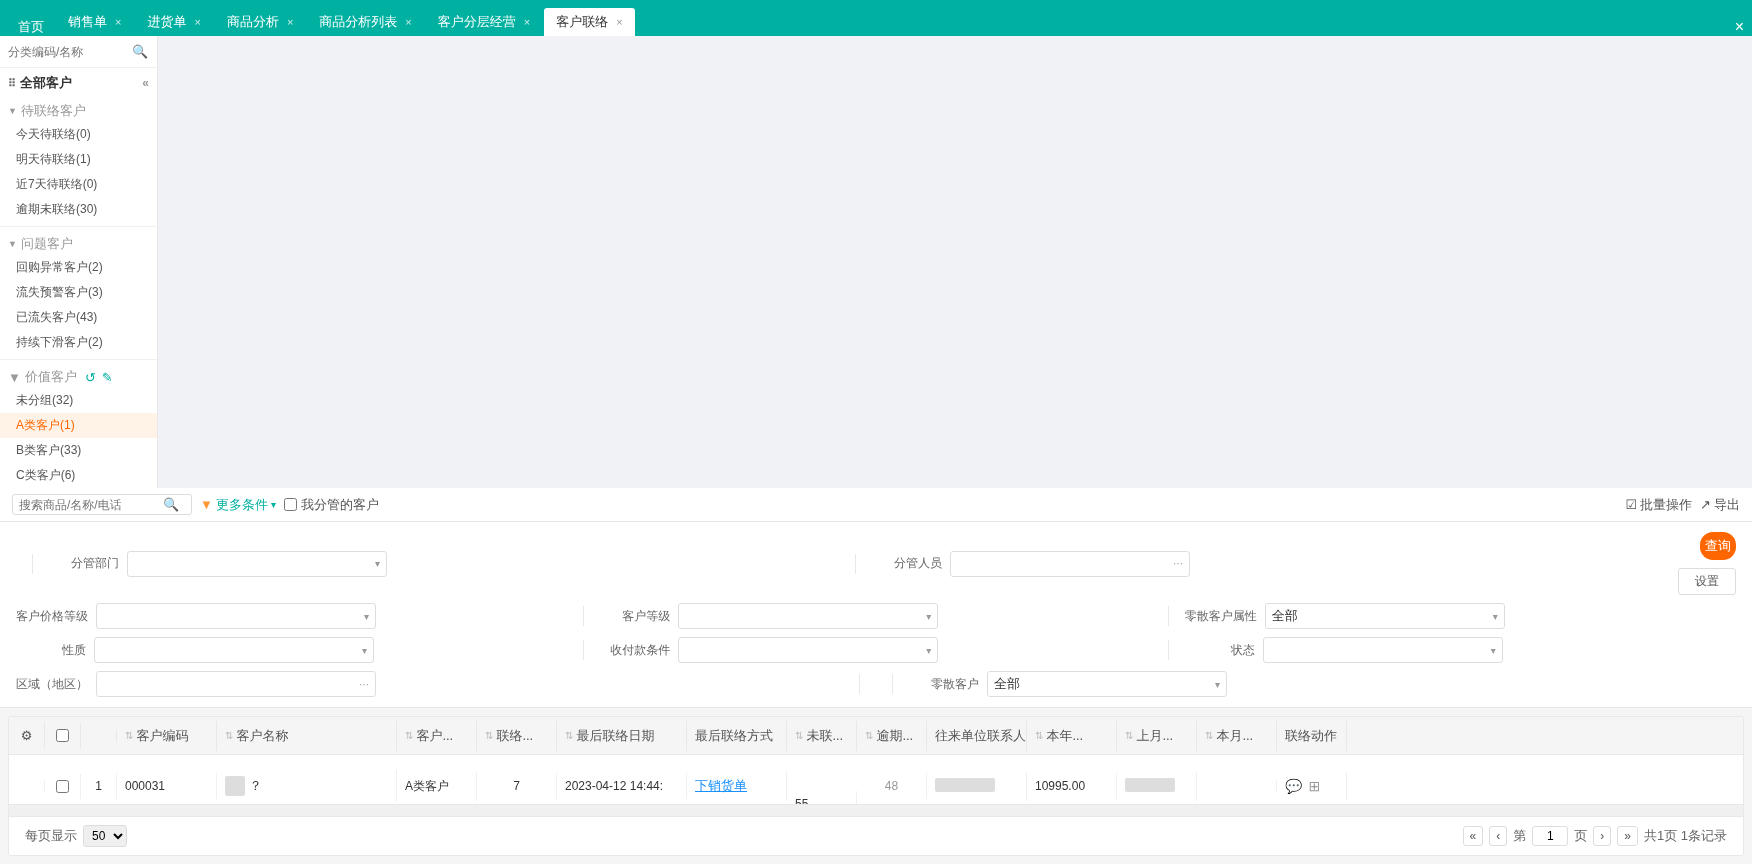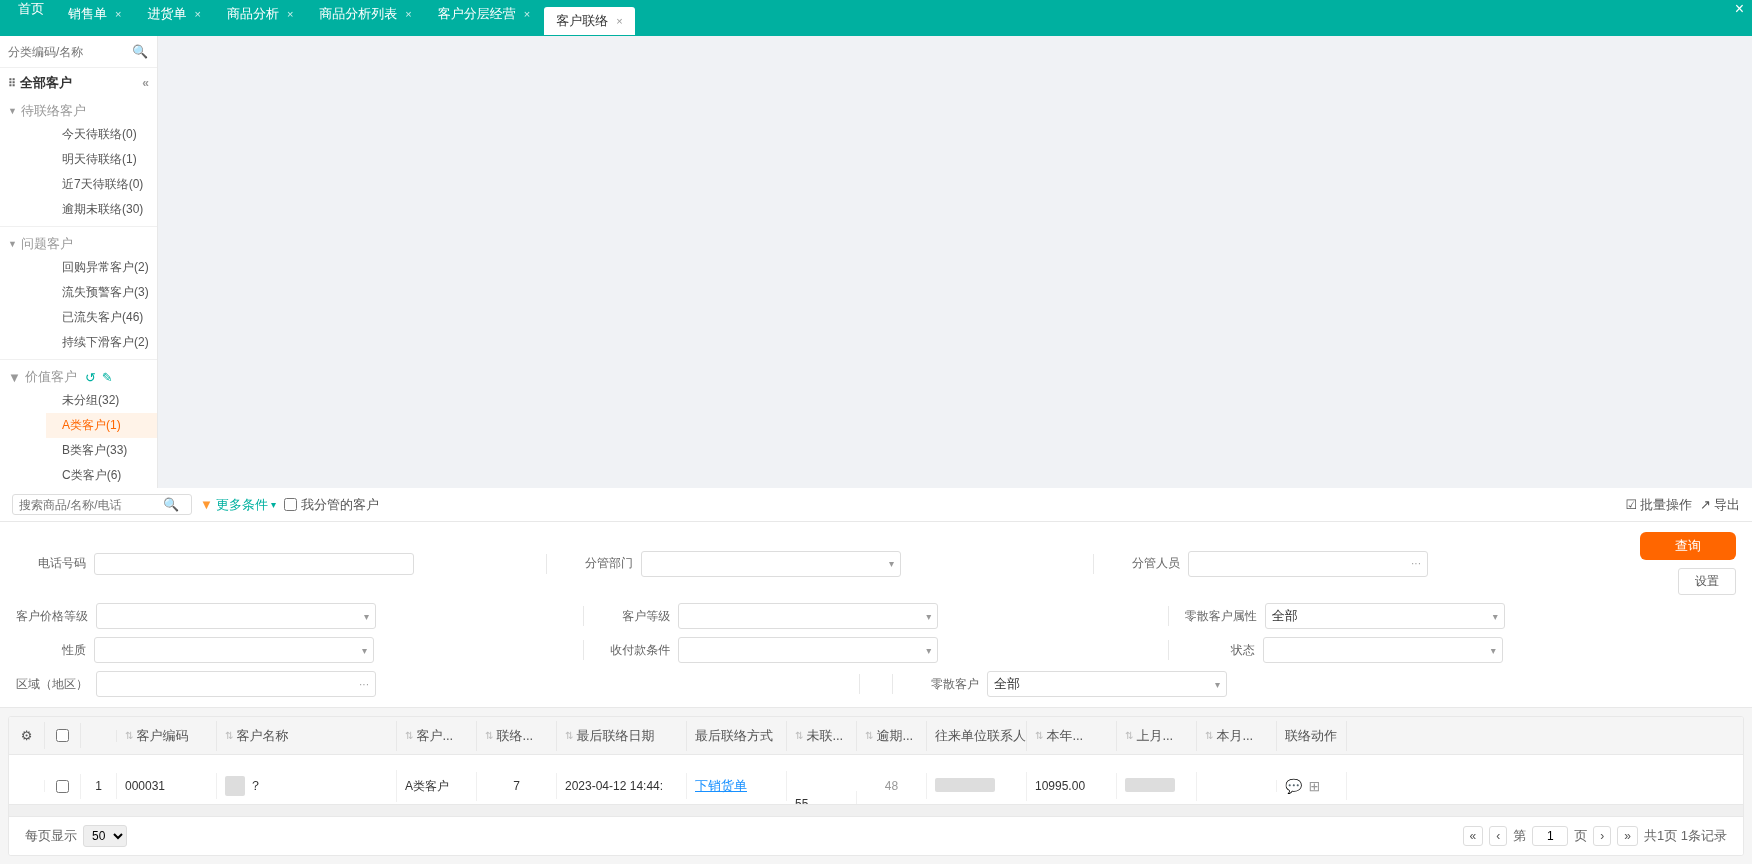--- a/index.html
+++ b/index.html
@@ -1,21 +1,21 @@
 <!DOCTYPE html>
 <html><head>
   <meta charset="utf-8">
   <style>
     * { box-sizing: border-box; margin: 0; padding: 0; font-family: 'Microsoft YaHei', Arial, sans-serif; font-size: 13px; }
     body { background: #f0f2f5; overflow: hidden; width: 1752px; height: 864px; }
 
     
     .top-nav {
       display: flex;
-      align-items: flex-start;
+      align-items: flex-end;
       background: #00b0a0;
       height: 36px;
       padding: 0 8px;
       gap: 2px;
     }
     .nav-tab {
       display: flex;
       align-items: center;
       padding: 0 12px;
       height: 28px;
@@ -114,21 +114,20 @@
       font-size: 9px;
     }
     .sidebar-item {
       padding: 4px 8px 4px 16px;
       color: #555;
       font-size: 12px;
       cursor: pointer;
       white-space: nowrap;
       overflow: hidden;
       text-overflow: ellipsis;
-      margin-left: 46px;
     }
     .sidebar-item.active {
       background: #fff3e8;
       color: #ff6600;
     }
     .sidebar-divider {
       height: 1px;
       background: #f0f0f0;
       margin: 4px 0;
     }
@@ -262,22 +261,22 @@
     .filter-divider-v {
       width: 1px;
       height: 20px;
       background: #e8e8e8;
       margin: 0 16px;
     }
     .query-btn {
       background: #ff6600;
       color: #fff;
       border: none;
-      border-radius: 6px;
-      padding: 5px 35px;
+      border-radius: 13px;
+      padding: 5px 5px;
       font-size: 13px;
       cursor: pointer;
     }
     .settings-btn {
       background: #fff;
       color: #555;
       border: 1px solid #ddd;
       border-radius: 3px;
       padding: 4px 16px;
       font-size: 12px;
@@ -504,21 +503,21 @@
     <div class="sidebar-item">逾期未联络(30)</div>
 
     <div class="sidebar-divider"></div>
 
     <div class="sidebar-category-label">
       <span class="triangle">▼</span>
       <span>问题客户</span>
     </div>
     <div class="sidebar-item">回购异常客户(2)</div>
     <div class="sidebar-item">流失预警客户(3)</div>
-    <div class="sidebar-item">已流失客户(46)</div>
+    <div class="sidebar-item">已流失客户(43)</div>
     <div class="sidebar-item">持续下滑客户(2)</div>
 
     <div class="sidebar-divider"></div>
 
     <div class="sidebar-value-header">
       <span class="triangle">▼</span>
       <span>价值客户</span>
       <span style="margin-left:4px; color:#00b0a0; cursor:pointer;">↺</span>
       <span style="margin-left:2px; color:#00b0a0; cursor:pointer;">✎</span>
     </div>
@@ -552,24 +551,20 @@
         <div class="export-btn">
           <span>↗</span>
           <span>导出</span>
         </div>
       </div>
     </div>
 
     <div class="filter-form">
 
       <div class="filter-row">
-        <div class="filter-field">
-          <span class="filter-label">电话号码</span>
-          <input class="filter-input" type="text" style="max-width: 320px;">
-        </div>
         <div class="filter-divider-v"></div>
         <div class="filter-field">
           <span class="filter-label">分管部门</span>
           <div class="filter-select" style="max-width:260px;">
             <span></span>
             <span class="arrow">▾</span>
           </div>
         </div>
         <div class="filter-divider-v"></div>
         <div class="filter-field">

